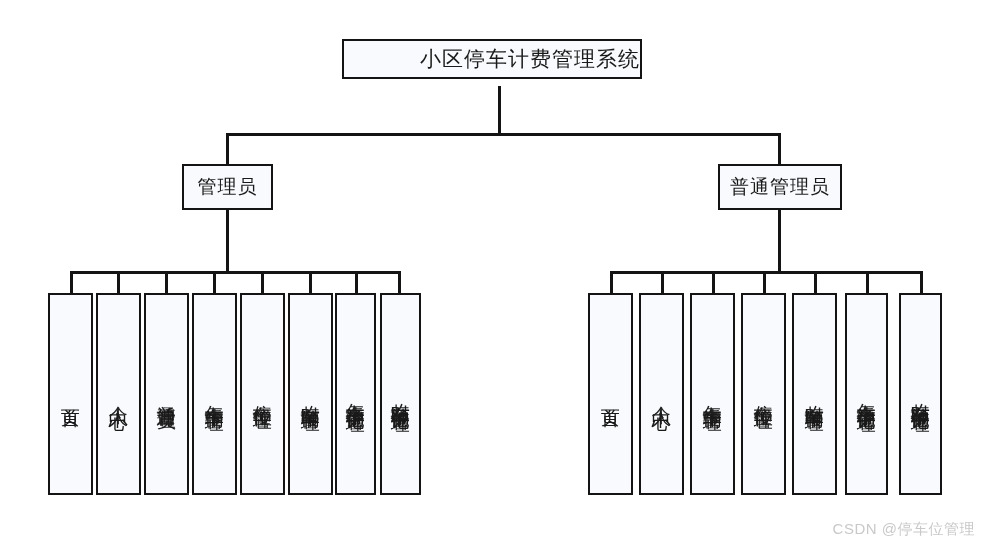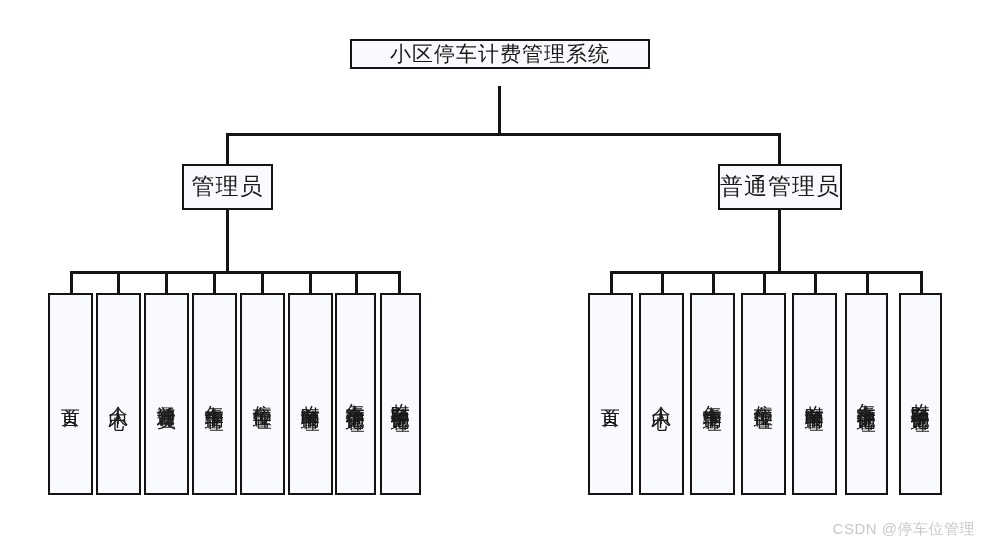--- a/index.html
+++ b/index.html
@@ -35,32 +35,33 @@
     z-index: 3;
   }
   .node .label {
     display: block;
     text-align: center;
     line-height: 1.08;
     white-space: nowrap;
   }
 
   .node-root {
-    left: 350px;
+    left: 342px;
     top: 39px;
     width: 300px;
-    height: 30px;
+    height: 40px;
+    justify-content: flex-end;
   }
   .node-root .label { font-size: 21px; letter-spacing: 1px; }
 
   .node-l2 {
     top: 164px;
     height: 46px;
   }
-  .node-l2 .label { font-size: 23px; letter-spacing: 1px; }
+  .node-l2 .label { font-size: 19px; letter-spacing: 1px; }
 
   .node-admin { left: 182px; width: 91px; }
   .node-normal-admin { left: 718px; width: 124px; }
 
   
   .node-leaf {
     top: 293px;
     height: 202px;
     background: #f8fafd;
   }

